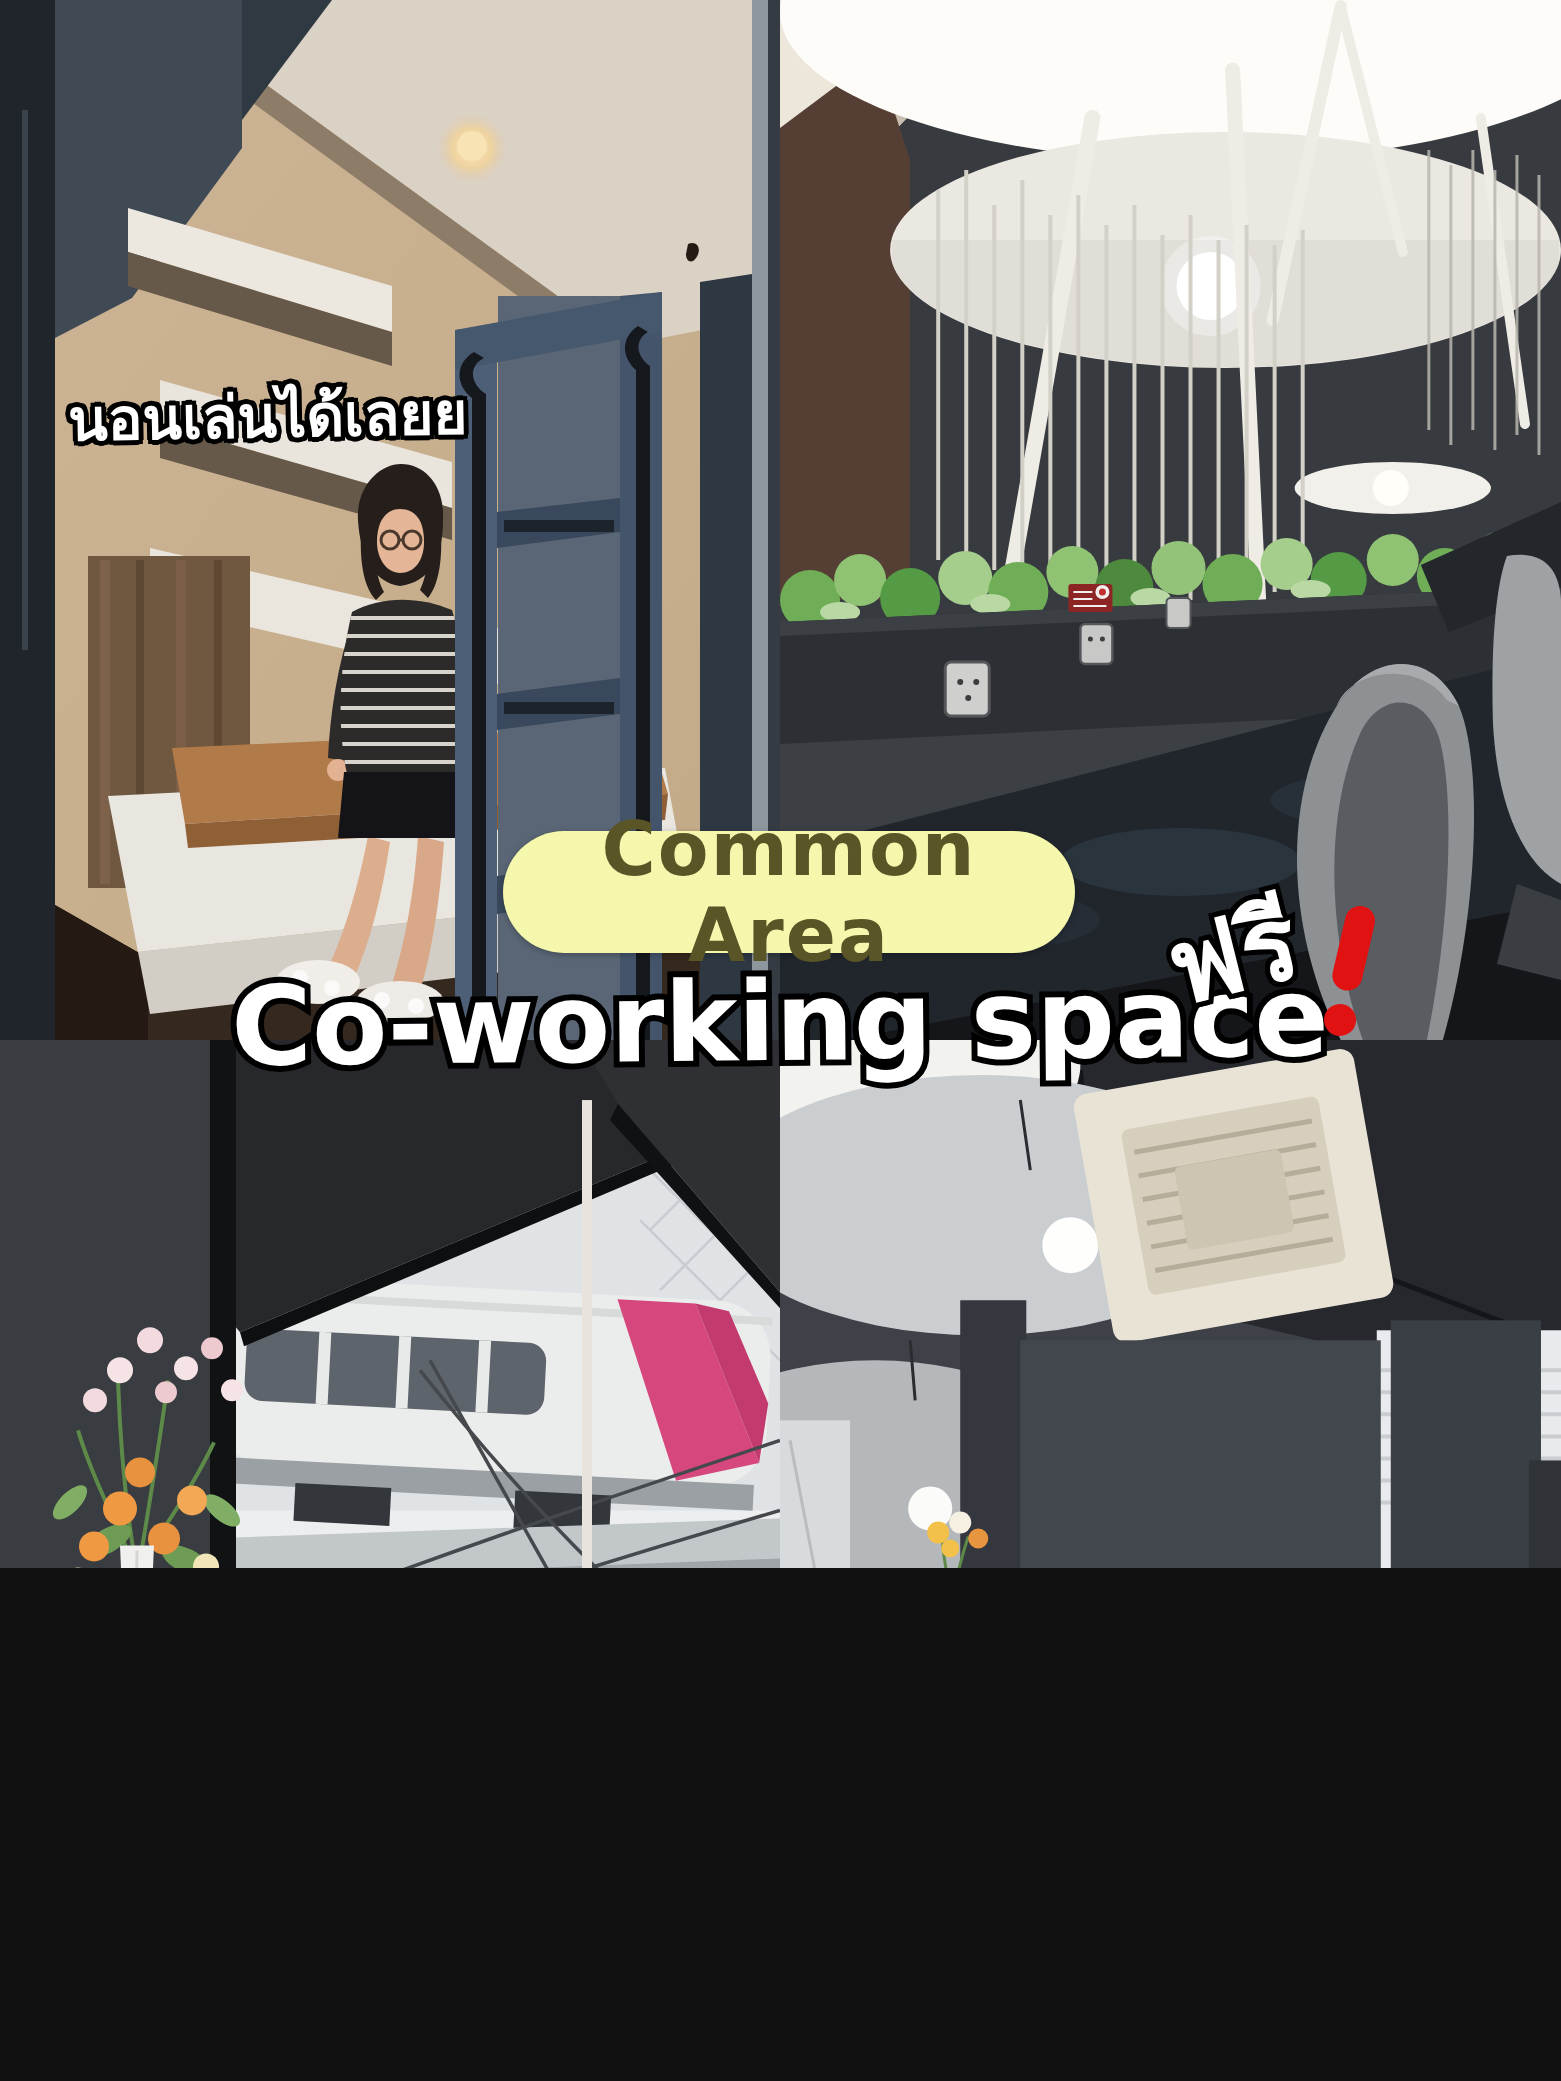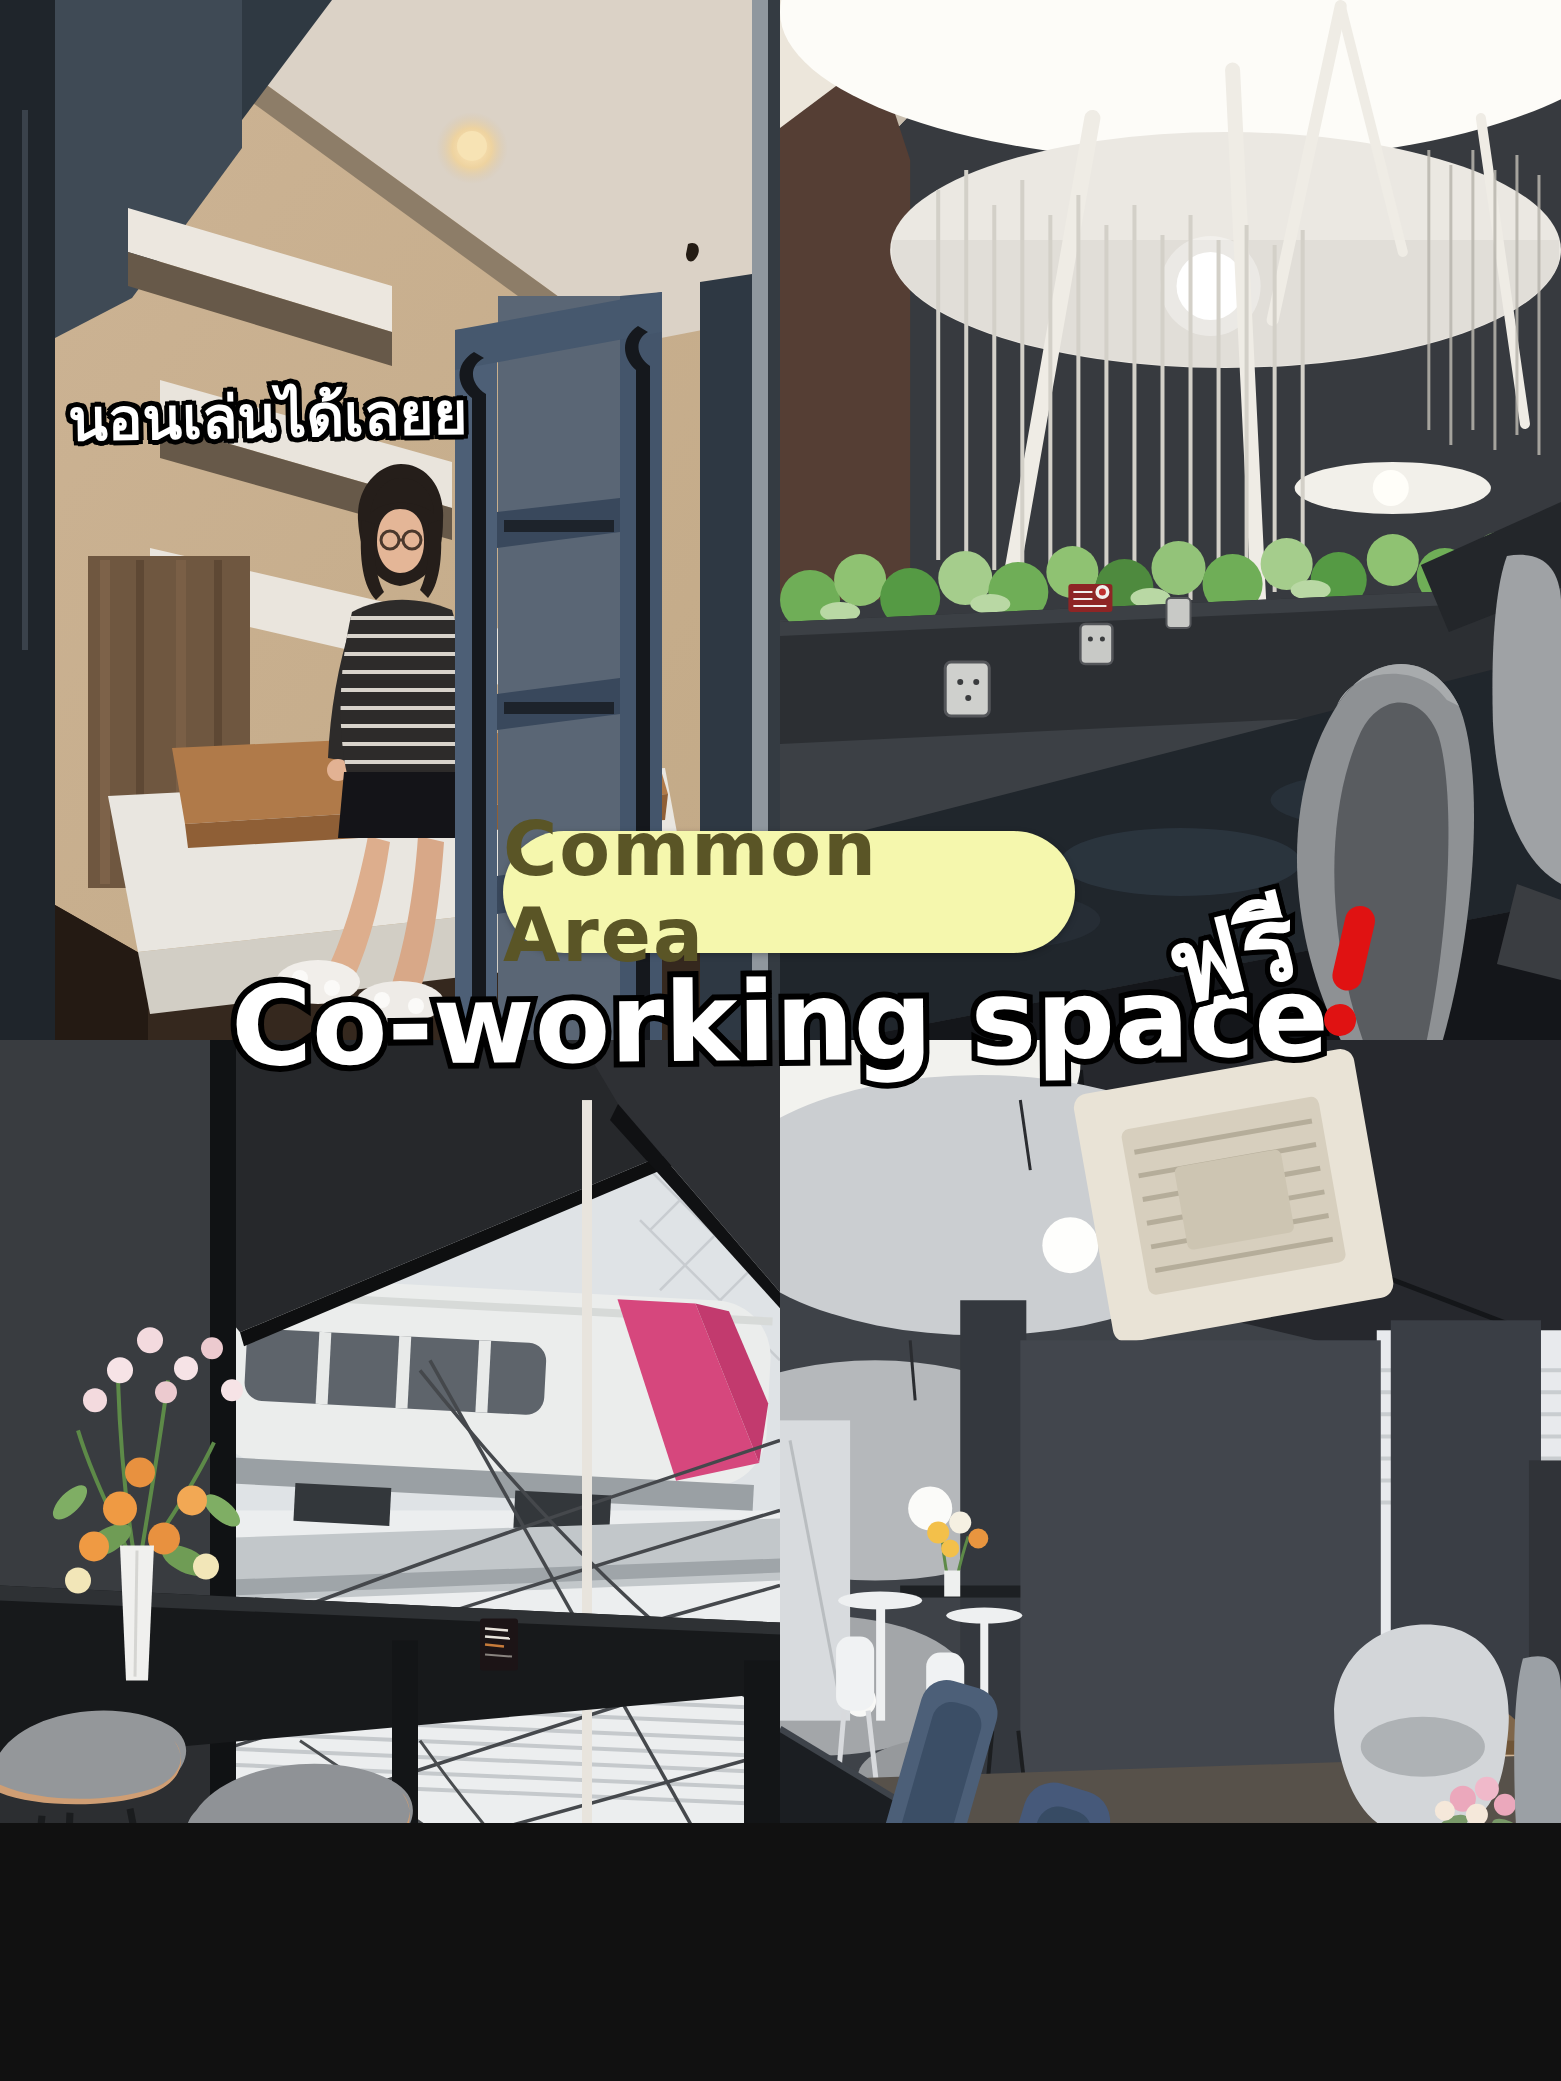--- a/index.html
+++ b/index.html
@@ -1,32 +1,32 @@
 <!DOCTYPE html>
 <html><head>
 <meta charset="utf-8">
 <style>
   html,body{margin:0;padding:0;background:#111;}
-  .canvas{position:relative;width:1561px;height:1823px;overflow:hidden;background:#000;
+  .canvas{position:relative;width:1561px;height:1568px;overflow:hidden;background:#000;
           font-family:"DejaVu Sans",sans-serif;}
   .photo{position:absolute;overflow:hidden;}
   .photo svg{display:block;width:100%;height:100%;}
   .ph-tl{left:0;top:0;width:780px;height:1040px;}
   .ph-tr{left:780px;top:0;width:781px;height:1040px;}
   .ph-bl{left:0;top:1040px;width:780px;height:1041px;}
   .ph-br{left:780px;top:1040px;width:781px;height:1041px;}
   .outline-text{position:absolute;color:#fff;font-weight:700;white-space:nowrap;
     -webkit-text-stroke:8px #000;paint-order:stroke fill;
     text-shadow:-4px -4px 0 #000,4px -4px 0 #000,-4px 4px 0 #000,4px 4px 0 #000,
                  0 -5px 0 #000,0 5px 0 #000,-5px 0 0 #000,5px 0 0 #000;}
   .cap-tl{left:68px;top:370px;font-size:58px;transform:rotate(-1deg);}
   .badge{position:absolute;left:503px;top:831px;width:572px;height:122px;border-radius:64px;
     display:flex;align-items:center;justify-content:center;background:#f5f7ad;
     box-shadow:0 2px 6px rgba(0,0,0,.25);}
-  .badge span{color:#5a5526;font-size:74px;font-weight:700;letter-spacing:2px;}
+  .badge span{color:#5a5526;font-size:74px;font-weight:700;letter-spacing:2px;text-align:center;}
   .main-title{left:220px;top:958px;width:1120px;text-align:center;font-size:110px;
     -webkit-text-stroke:12px #000;transform:rotate(-.5deg);}
   .free-label{left:1168px;top:872px;font-size:104px;transform:rotate(-14deg);
     -webkit-text-stroke:10px #000;}
   .excl{position:absolute;left:1330px;top:905px;width:40px;height:140px;transform:rotate(10deg);}
   .excl .bar{position:absolute;left:4px;top:0;width:30px;height:86px;border-radius:15px;
     background:#e01212;transform:rotate(3deg);}
   .excl .dot{position:absolute;left:2px;top:100px;width:32px;height:32px;border-radius:50%;
     background:#e01212;}
 </style>

